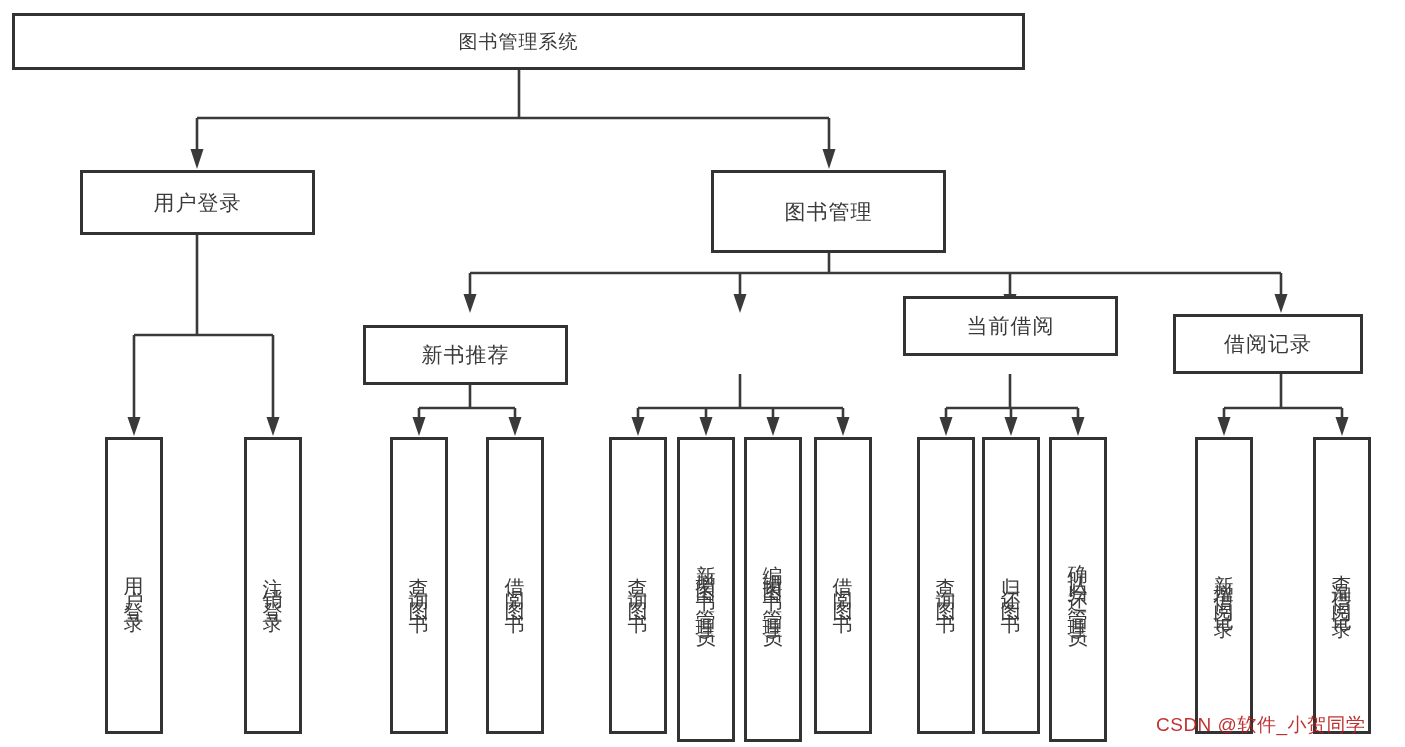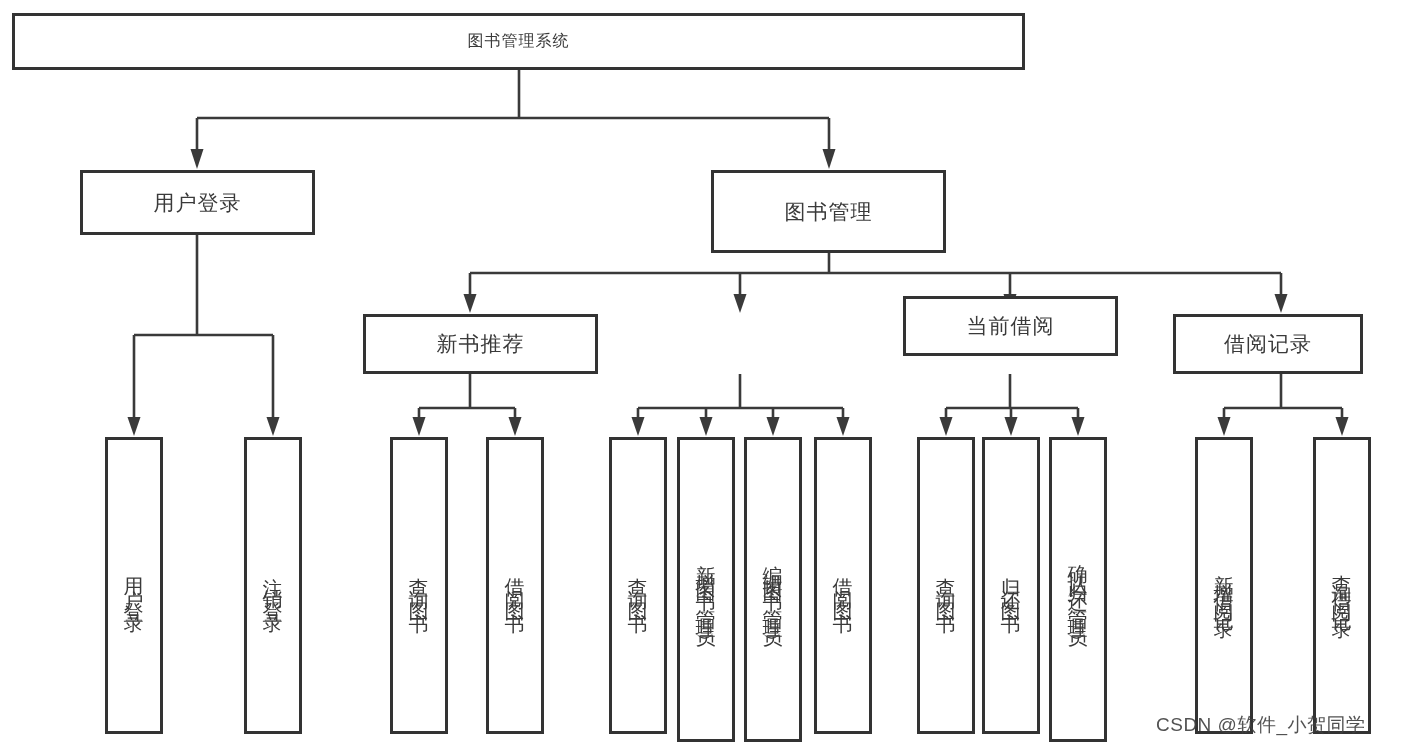--- a/index.html
+++ b/index.html
@@ -6,35 +6,35 @@
   .stage{
     position:relative;width:1405px;height:747px;background:#ffffff;
     font-family:"Liberation Sans",sans-serif;overflow:hidden;
   }
   .connector-layer{position:absolute;left:0;top:0;}
   .hnode{
     position:absolute;box-sizing:border-box;background:#ffffff;
     border:3px solid #333333;display:flex;align-items:center;justify-content:center;
     color:#3a3a3a;font-size:21px;letter-spacing:1px;white-space:nowrap;
   }
-  .hnode.top{font-size:16px;}
+  .hnode.top{font-size:19px;}
   .vnode{
     position:absolute;box-sizing:border-box;background:#ffffff;
     border:3px solid #333333;display:flex;align-items:center;justify-content:center;
     color:#3a3a3a;font-size:20px;
   }
   .vnode > span{
     writing-mode:vertical-rl;text-orientation:mixed;line-height:1;
   }
   .sp4{letter-spacing:12px;}
   .sp6{letter-spacing:9px;}
   .spAdmin{letter-spacing:9px;}
   .watermark{
     position:absolute;left:1156px;top:712px;width:249px;
-    font-size:19px;color:#404040;letter-spacing:0.5px;opacity:0.9;white-space:nowrap;
+    font-size:19px;color:#b91c1c;letter-spacing:0.5px;opacity:0.9;white-space:nowrap;
   }
 </style>
 </head>
 <body>
 
 <div class="stage">
 
   <svg class="connector-layer" width="1405" height="747" viewBox="0 0 1405 747">
     <g stroke="#3a3a3a" stroke-width="2.6" fill="none">
 
@@ -76,21 +76,21 @@
       <polygon points="1217.5,417 1230.5,417 1224,436"></polygon>
       <polygon points="1335.5,417 1348.5,417 1342,436"></polygon>
     </g>
   </svg>
 
   <div class="hnode top" style="left:12px;top:13px;width:1013px;height:57px;">图书管理系统</div>
 
   <div class="hnode" style="left:80px;top:170px;width:235px;height:65px;">用户登录</div>
   <div class="hnode" style="left:711px;top:170px;width:235px;height:83px;">图书管理</div>
 
-  <div class="hnode" style="left:363px;top:314px;width:235px;height:60px;text-align:center;">新书推荐</div>
+  <div class="hnode" style="left:363px;top:325px;width:205px;height:60px;text-align:center;">新书推荐</div>
   <div class="hnode" style="left:903px;top:296px;width:215px;height:60px;">当前借阅</div>
   <div class="hnode" style="left:1173px;top:314px;width:190px;height:60px;">借阅记录</div>
 
   <div class="vnode" style="left:105px;top:437px;width:58px;height:297px;">
     <span class="sp4">用户登录</span>
   </div>
   <div class="vnode" style="left:244px;top:437px;width:58px;height:297px;">
     <span class="sp4">注销登录</span>
   </div>
 

